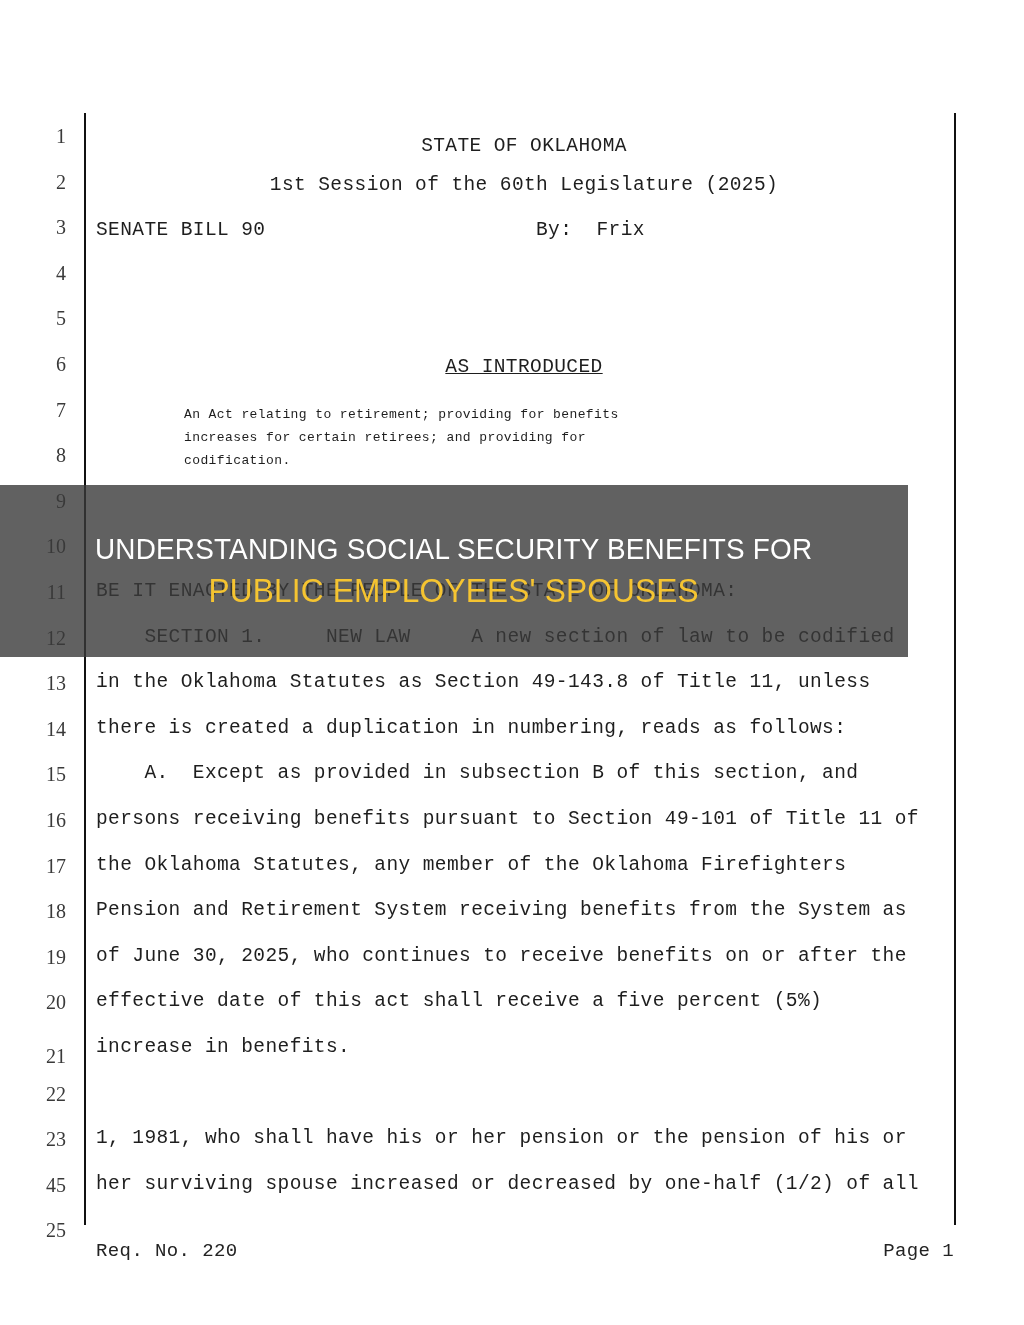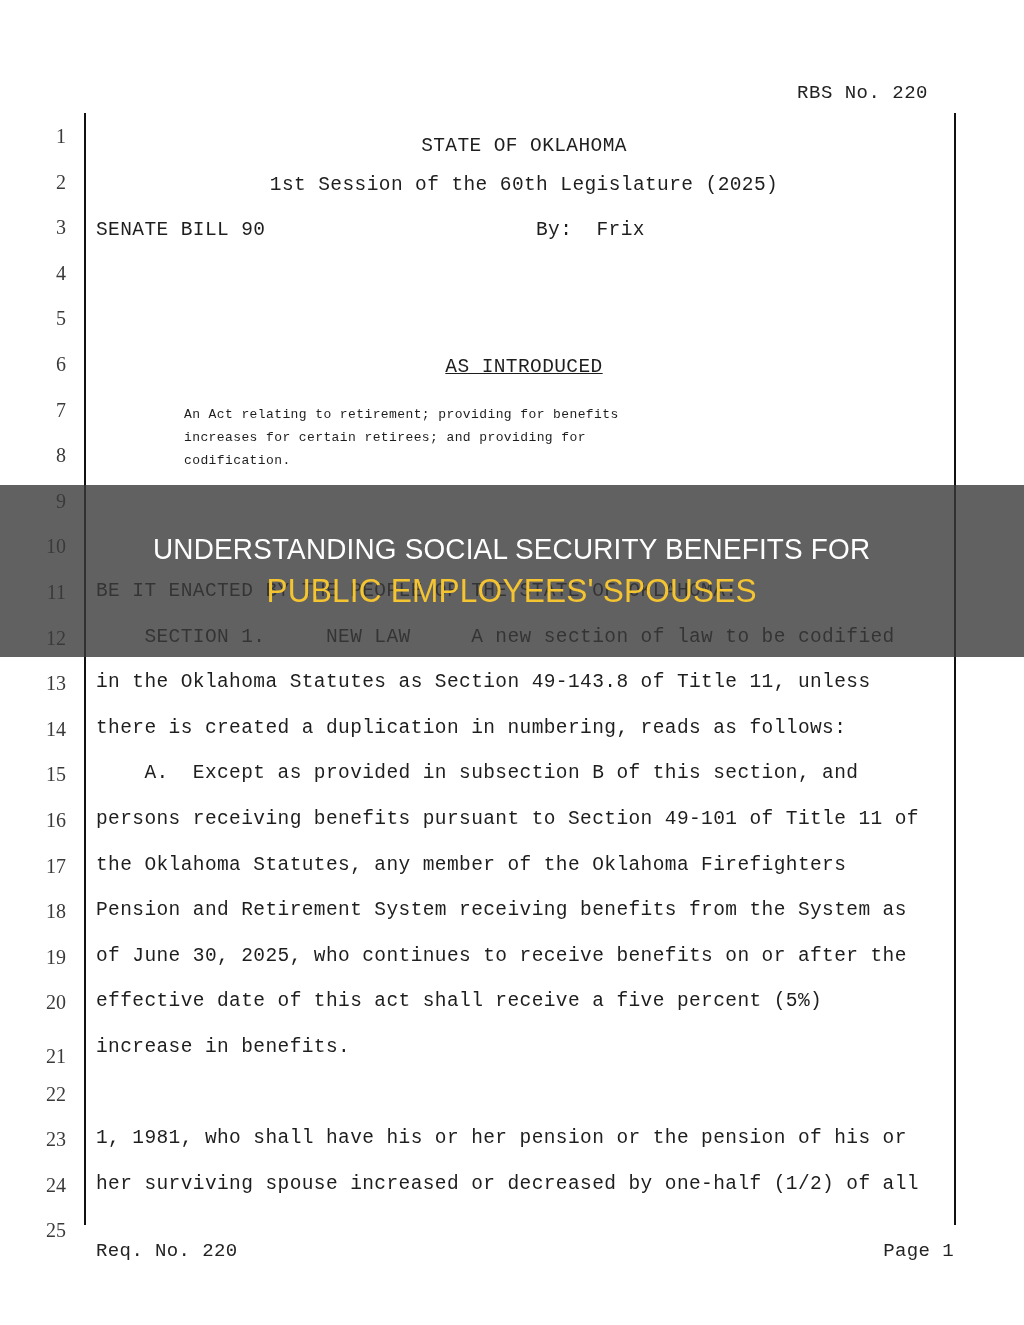--- a/index.html
+++ b/index.html
@@ -116,21 +116,21 @@
     font-size: 19px;
     letter-spacing: 0.4px;
     color: #232323;
   }
 
   
   .overlay {
     position: absolute;
     left: 0;
     top: 485px;
-    width: 1024px;
+    width: 908px;
     height: 172px;
     background: rgba(58,58,58,0.80);
     display: flex;
     flex-direction: column;
     align-items: center;
     justify-content: center;
     gap: 4px;
   }
   .overlay-line1 {
     font-family: "Liberation Sans", "DejaVu Sans", sans-serif;
@@ -149,21 +149,20 @@
     transform: scaleX(0.93);
     white-space: nowrap;
     line-height: 1.15;
   }
 </style>
 </head>
 <body>
 
 <div class="page">
 
-  <div class="running-head">RBS No. 220</div>
 
   <div class="rule-left"></div>
   <div class="rule-right"></div>
 
   <div class="gutter">
       <div class="lineno" style="top: 13px;">1</div>
       <div class="lineno" style="top: 58.6px;">2</div>
       <div class="lineno" style="top: 104.2px;">3</div>
       <div class="lineno" style="top: 149.8px;">4</div>
       <div class="lineno" style="top: 195.4px;">5</div>
@@ -178,21 +177,21 @@
       <div class="lineno" style="top: 605.8px;">14</div>
       <div class="lineno" style="top: 651.4px;">15</div>
       <div class="lineno" style="top: 697px;">16</div>
       <div class="lineno" style="top: 742.6px;">17</div>
       <div class="lineno" style="top: 788.2px;">18</div>
       <div class="lineno" style="top: 833.8px;">19</div>
       <div class="lineno" style="top: 879.4px;">20</div>
       <div class="lineno" style="top: 925px; margin-top: 8px;">21</div>
       <div class="lineno" style="top: 970.6px;">22</div>
       <div class="lineno" style="top: 1016.2px;">23</div>
-      <div class="lineno" style="top: 1061.8px;">24</div>
+      <div class="lineno" style="top: 1061.8px;">45</div>
       <div class="lineno" style="top: 1107.4px;">25</div>
     </div>
 
   <div class="body-area">
 
     <div class="tline center" style="top:24px;">STATE OF OKLAHOMA</div>
     <div class="tline center" style="top:63px;">1st Session of the 60th Legislature (2025)</div>
 
     <div class="tline" style="top:108px;">SENATE BILL 90</div>
     <div class="tline" style="top:108px; left:440px;">By:  Frix</div>

